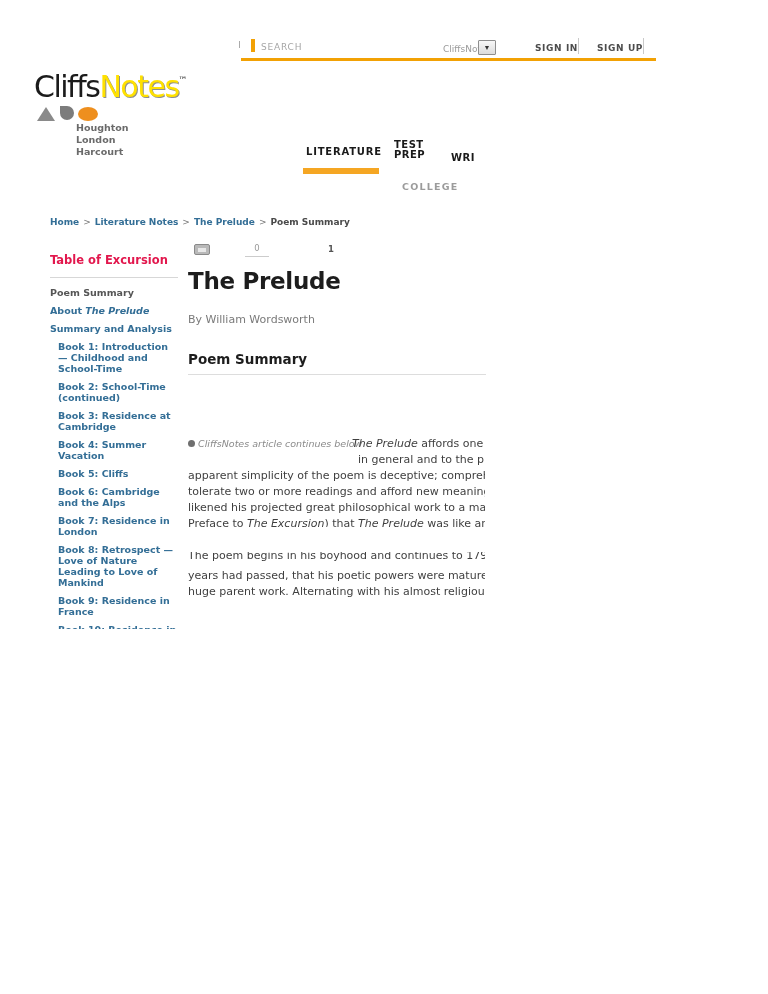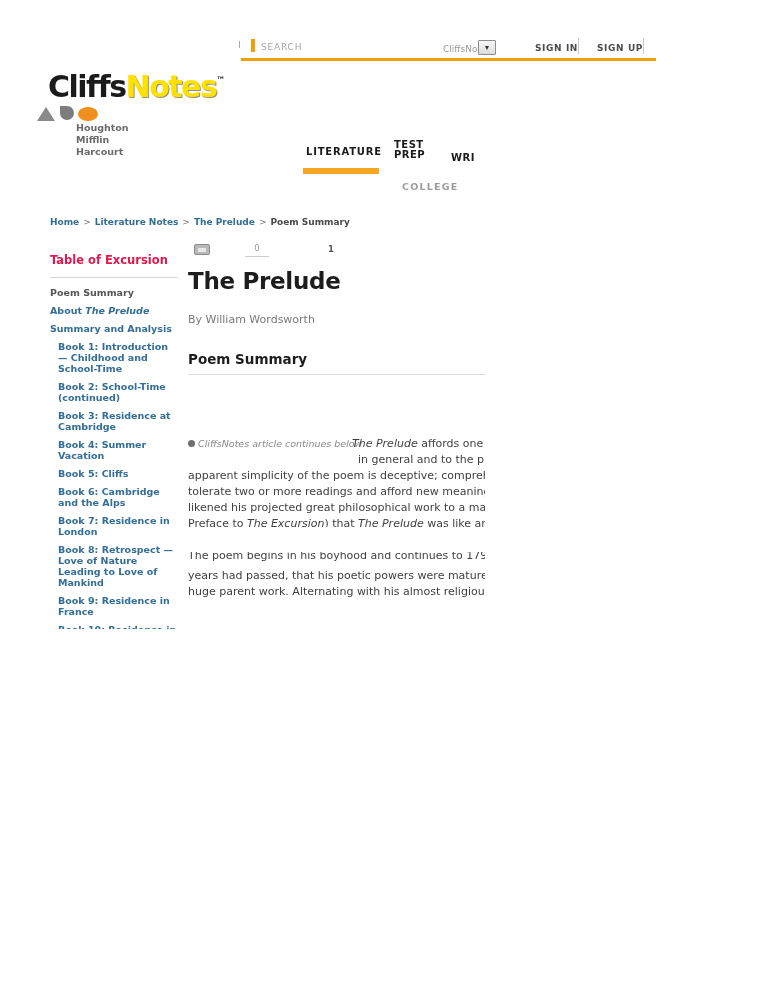--- a/index.html
+++ b/index.html
@@ -27,21 +27,21 @@
   .vdiv { top:38px; width:1px; height:16px; background:#c9c9c9; }
   .d1 { left:578px; } .d2 { left:643px; }
   .yellow-hr { left:241px; top:58px; width:470px; height:3px; background:#F2A104; }
   .info-icon {
     left:724px; top:69px; width:13px; height:13px; border:1.5px solid #8FA0AC;
     border-radius:50%; cursor:pointer;
   }
   .info-icon::after { content:""; position:absolute; left:4px; top:2px; width:2px; height:6px; background:#8FA0AC; }
 
   
-  .logo { left:48px; top:69px; font-size:30px; font-weight:bold; letter-spacing:-1.5px; white-space:nowrap; }
+  .logo { left:34px; top:69px; font-size:30px; font-weight:normal; letter-spacing:-1.5px; white-space:nowrap; }
   .logo .p1 { color:#1b1b1b; }
   .logo .p2 { color:#FFE100; text-shadow:1px 1px 0 #8f8f8f; }
   .logo .tm { font-size:9px; color:#1b1b1b; vertical-align:14px; letter-spacing:0; }
   .shape-triangle { left:37px; top:107px; width:0; height:0;
     border-left:9px solid transparent; border-right:9px solid transparent; border-bottom:14px solid #8a8a8a; }
   .shape-leaf { left:60px; top:106px; width:14px; height:14px; background:#7c7c7c; border-radius:0 50% 50% 50%; }
   .shape-dot { left:78px; top:107px; width:20px; height:14px; background:#EE8F1E; border-radius:50%; }
   .publisher { left:76px; top:122px; font-size:9.5px; font-weight:bold; color:#6a6a6a; line-height:12px; }
 
   
@@ -115,21 +115,21 @@
   <div class="abs info-icon"></div>
 
   <div class="abs logo">
     <span class="p1">Cliffs</span><span class="p2">Notes</span><span class="tm">™</span>
   </div>
   <div class="abs shape-triangle"></div>
   <div class="abs shape-leaf"></div>
   <div class="abs shape-dot"></div>
   <div class="abs publisher">
     <div>Houghton</div>
-    <div>Mifflin</div>
+    <div>London</div>
     <div>Harcourt</div>
   </div>
 
   <div class="abs nav-lit">LITERATURE</div>
   <div class="abs nav-lit-bar"></div>
   <div class="abs nav-test">
     <div>TEST</div>
     <div>PREP</div>
   </div>
   <div class="abs nav-writing-clip">

